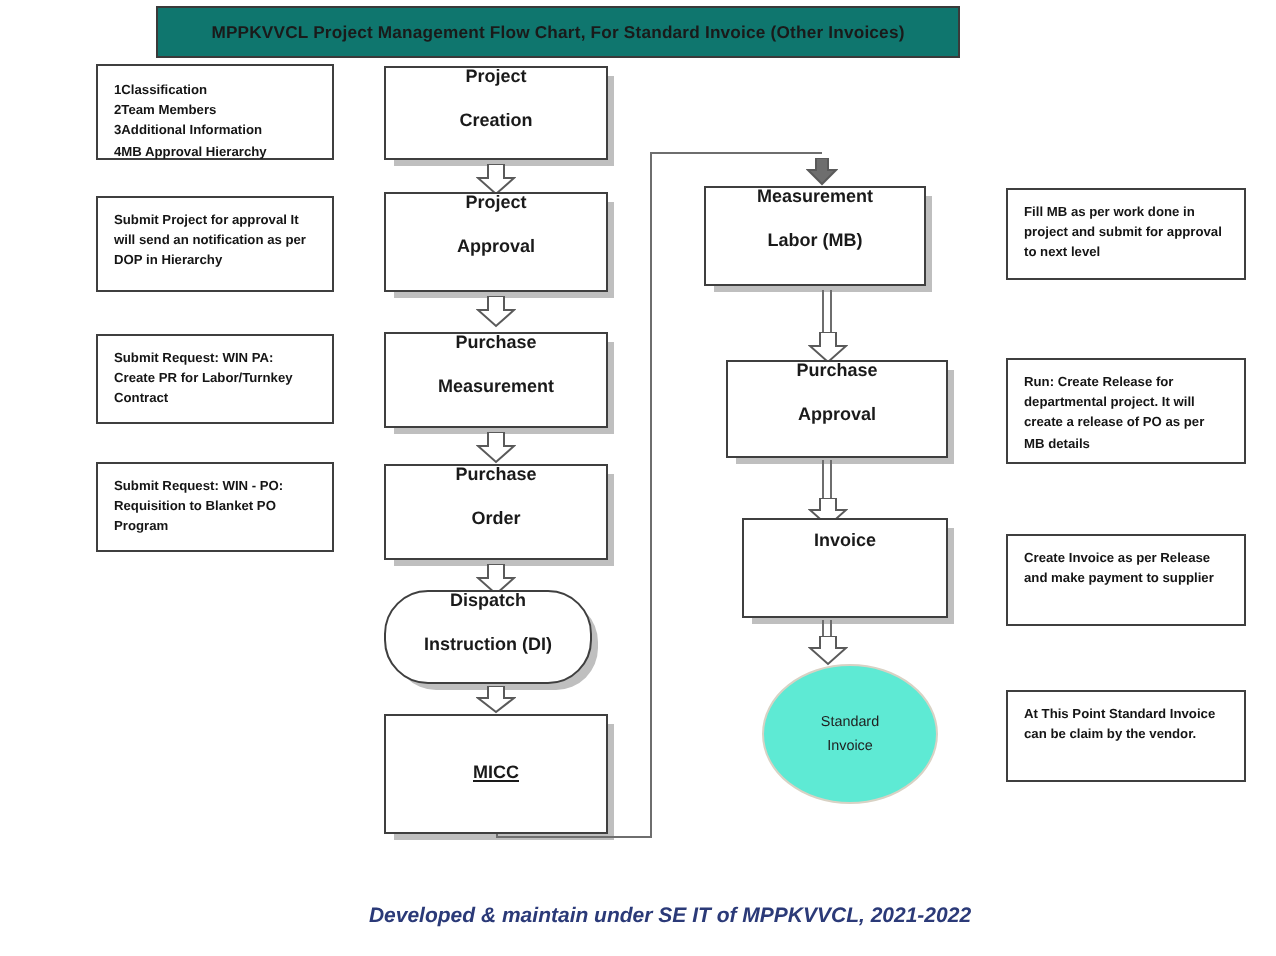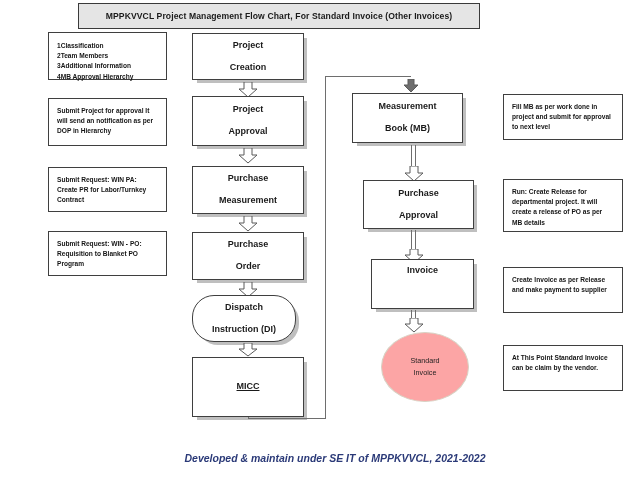--- a/index.html
+++ b/index.html
@@ -16,33 +16,33 @@
     color: #1a1a1a;
   }
 
   
   .abs { position: absolute; box-sizing: border-box; }
 
   
   .title-box {
     left: 78px; top: 3px; width: 402px; height: 26px;
     border: 1px solid #3a3a3a;
-    background: #e5e5e5;
+    background: #0f766e;
     display: flex; align-items: center; justify-content: center;
     font-size: 8.6px; font-weight: bold; letter-spacing: .1px;
     text-align: center;
   }
 
   
   .proc {
     border: 1px solid #3f3f3f;
     background: #ffffff;
     box-shadow: 4px 4px 0 -1px #bfbfbf;
     display: flex; flex-direction: column;
-    align-items: center; justify-content: center;
+    align-items: center; justify-content: flex-start;
     font-size: 9px; font-weight: bold;
     text-align: center; line-height: 1.1;
   }
   .proc .l2 { margin-top: 12px; }
   .proc.single { justify-content: center; text-decoration: underline; }
 
   
   .note {
     border: 1px solid #3f3f3f;
     background: #ffffff;
@@ -52,21 +52,21 @@
     color: #151515;
   }
 
   
   .note-list { padding-top: 8px; }
   .note-list .li { white-space: nowrap; }
 
   
   .ellipse {
     border-radius: 50%;
-    background: #fca5a5;
+    background: #5eead4;
     border: 1px solid #d8d2c4;
     display: flex; flex-direction: column;
     align-items: center; justify-content: center;
     font-size: 7.2px; color: #1f1f1f; line-height: 1.6;
     text-align: center;
   }
 
   
   .barrow { position: absolute; }
   .barrow svg { display: block; }
@@ -174,21 +174,21 @@
 <div class="line-h" style="left:325px; top:76px; width:86px;"></div>
 
 <div class="barrow" style="left:403px; top:79px;">
   <svg width="16" height="14" viewBox="0 0 16 14">
     <polygon points="5,0 11,0 11,6 15,6 8,13 1,6 5,6" fill="#6e6e6e" stroke="#5a5a5a" stroke-width="1"></polygon>
   </svg>
 </div>
 
 <div class="abs proc" style="left:352px; top:93px; width:111px; height:50px;">
   <div>Measurement</div>
-  <div class="l2">Book (MB)</div>
+  <div class="l2">Labor (MB)</div>
 </div>
 
 <div class="line-v" style="left:411px; top:145px; height:24px;"></div>
 <div class="line-v" style="left:415px; top:145px; height:24px;"></div>
 <div class="barrow" style="left:404px; top:166px;">
   <svg width="20" height="16" viewBox="0 0 20 16">
     <polygon points="6,0 14,0 14,7 19,7 10,15 1,7 6,7" fill="#ffffff" stroke="#5a5a5a" stroke-width="1"></polygon>
   </svg>
 </div>
 

